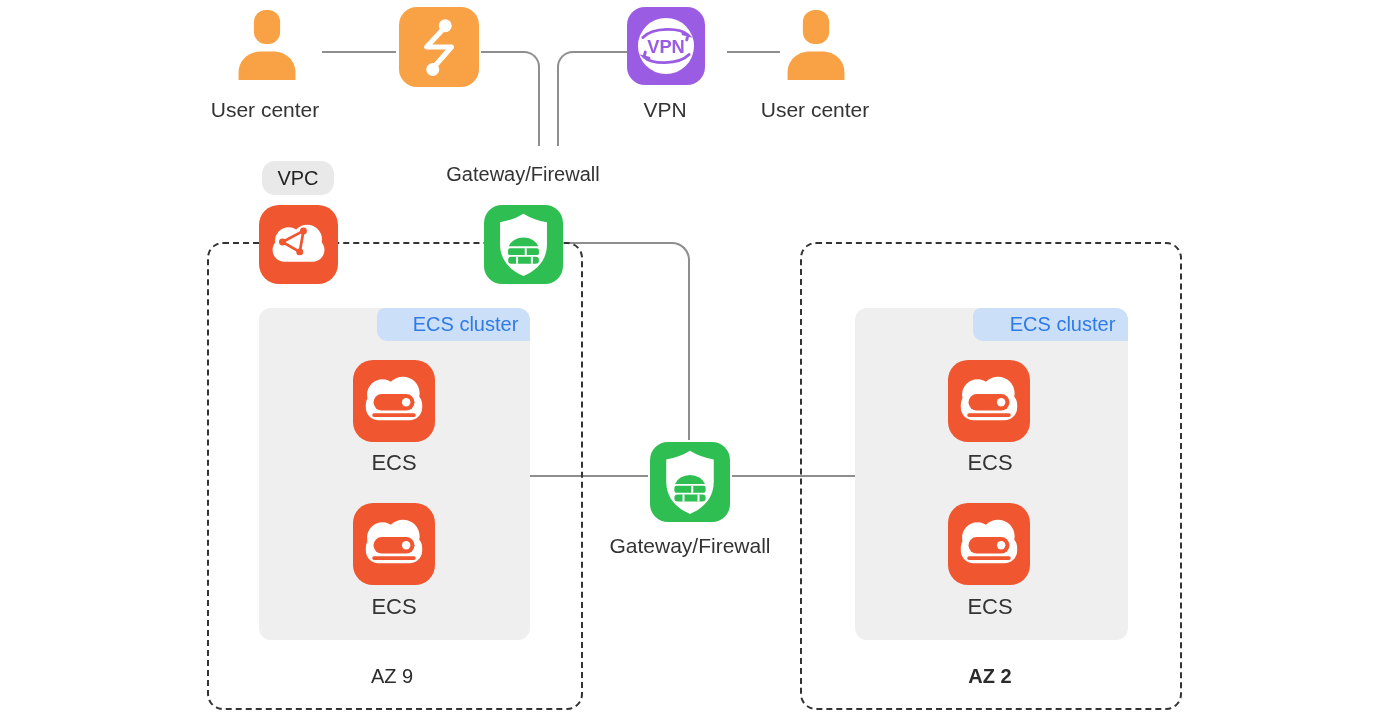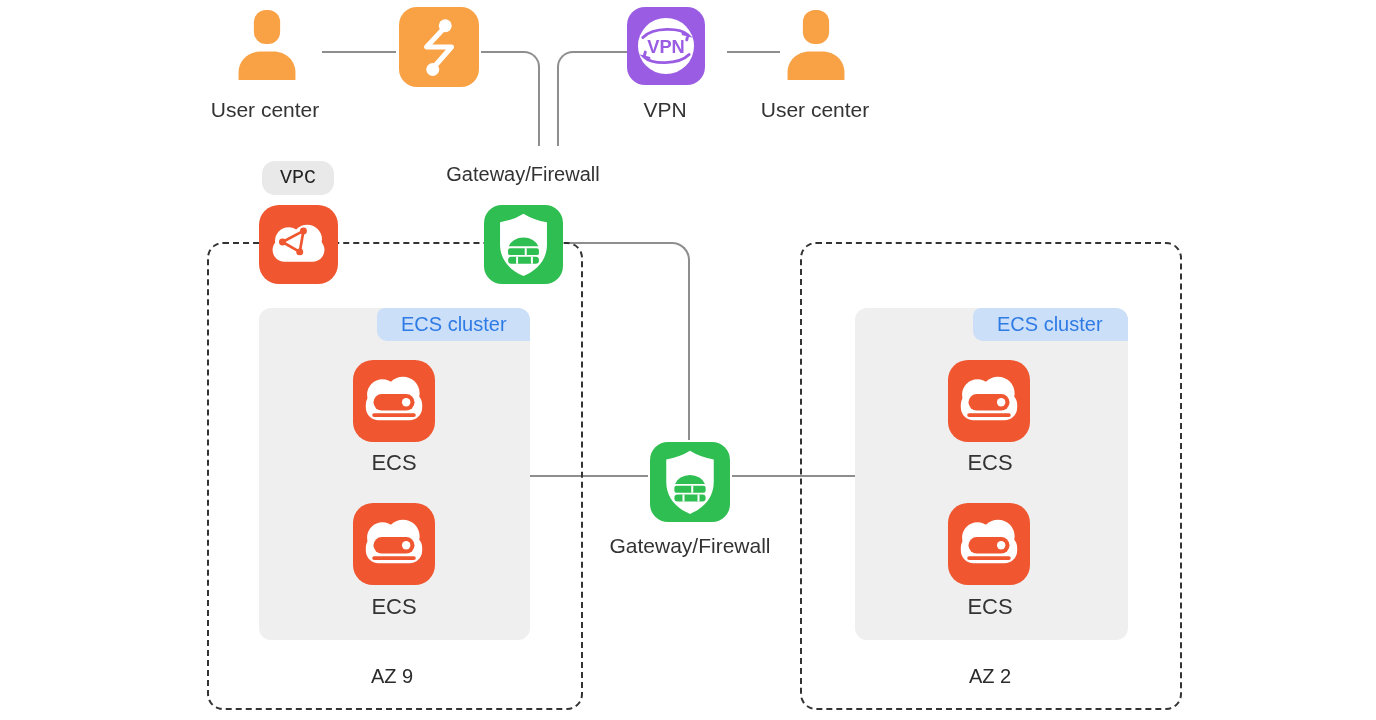--- a/index.html
+++ b/index.html
@@ -27,25 +27,25 @@
 
   
   .zone { border:2px dashed var(--zone_border,#333); border-radius:16px; }
   .zone-label { color:#2b2b2b; font-size:20px; text-align:center; }
 
   
   .cluster-box { background:var(--box_bg,#EFEFEF); border-radius:12px; }
 
   
   .cluster-badge { background:var(--badge_bg,#CBDFF8); color:var(--badge_text,#2F7BE5);
-    font-size:20px; text-align:left; line-height:33px; border-radius:8px 12px 0 10px;padding-left:24px; }
+    font-size:20px; text-align:center; line-height:33px; border-radius:8px 12px 0 10px;padding-left:24px; }
 
   
   .vpc-chip { background:var(--vpc_badge_bg,#E9E9E9); color:#222; font-size:20px;
-    text-align:center; line-height:34px; border-radius:13px;font-family:Liberation Mono, monospace; }
+    text-align:center; line-height:34px; border-radius:13px; }
 
   
   .line-h { height:2px; background:var(--line,#8E8E8E); }
   .elbow-tr { border-top:2px solid var(--line,#8E8E8E); border-right:2px solid var(--line,#8E8E8E);
     border-top-right-radius:16px; }
   .elbow-tl { border-top:2px solid var(--line,#8E8E8E); border-left:2px solid var(--line,#8E8E8E);
     border-top-left-radius:16px; }
 </style>
 </head>
 <body>
@@ -63,21 +63,21 @@
   <div class="abs zone" style="left:207px; top:242px; width:376px; height:468px;"></div>
   <div class="abs zone" style="left:800px; top:242px; width:382px; height:468px;"></div>
 
   <div class="abs cluster-box" style="left:259px; top:308px; width:271px; height:332px;"></div>
   <div class="abs cluster-box" style="left:855px; top:308px; width:273px; height:332px;"></div>
 
   <div class="abs cluster-badge" style="left:377px; top:308px; width:153px; height:33px;">ECS cluster</div>
   <div class="abs cluster-badge" style="left:973px; top:308px; width:155px; height:33px;">ECS cluster</div>
 
   <div class="abs zone-label" style="left:342px; top:665px; width:100px;">AZ 9</div>
-  <div class="abs zone-label" style="left:940px; top:665px; width:100px;">AZ 2</div>
+  <div class="abs zone-label" style="left:940px; top:665px; width:100px;font-weight:bold;">AZ 2</div>
 
   <div class="abs person" style="left:232px; top:9px; width:70px; height:72px;">
     <svg viewBox="0 0 64 64">
       <rect x="20" y="0" width="24" height="31" rx="11" fill="currentColor"></rect>
       <path d="M6 64 V57 C6 46 15 38 26 38 H38 C49 38 58 46 58 57 V64 Z" fill="currentColor"></path>
     </svg>
   </div>
   <div class="abs lbl" style="left:190px; top:98px; width:150px;">User center</div>
 
   <div class="abs tile tile-orange" style="left:399px; top:7px; width:80px; height:80px;">

